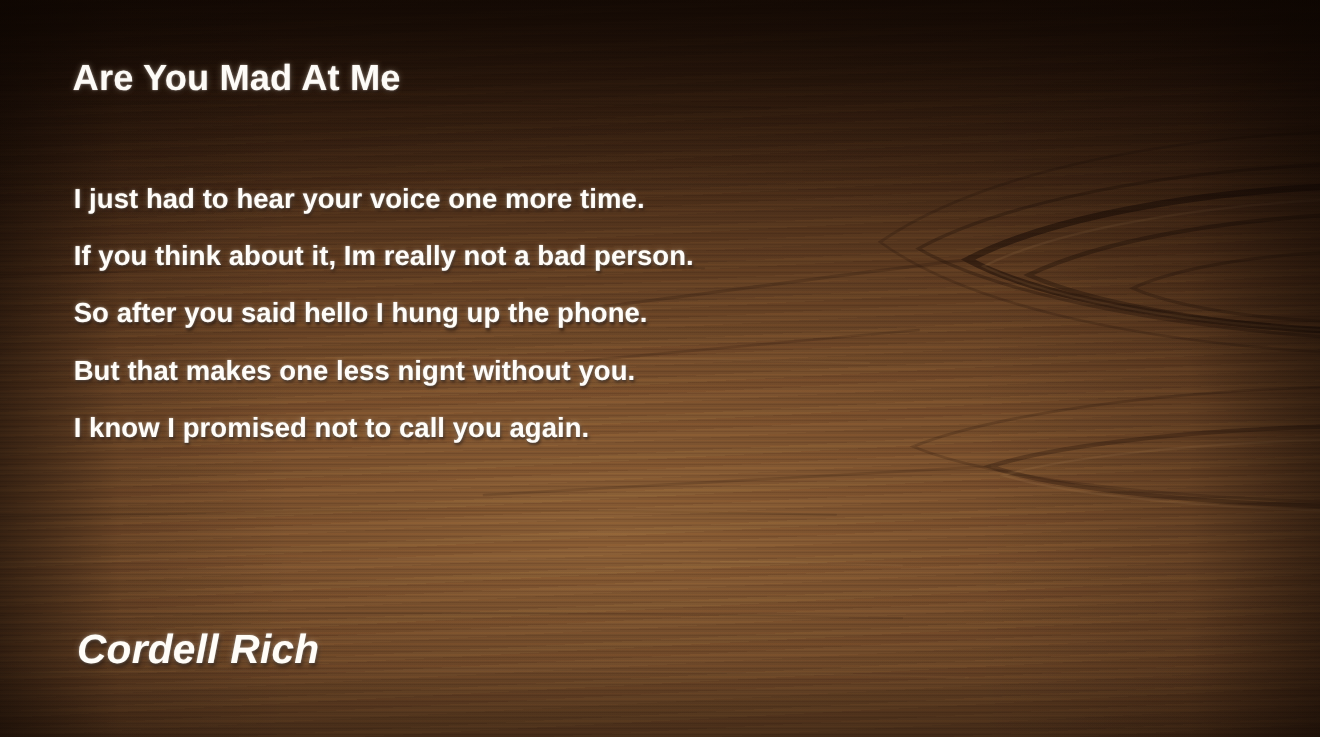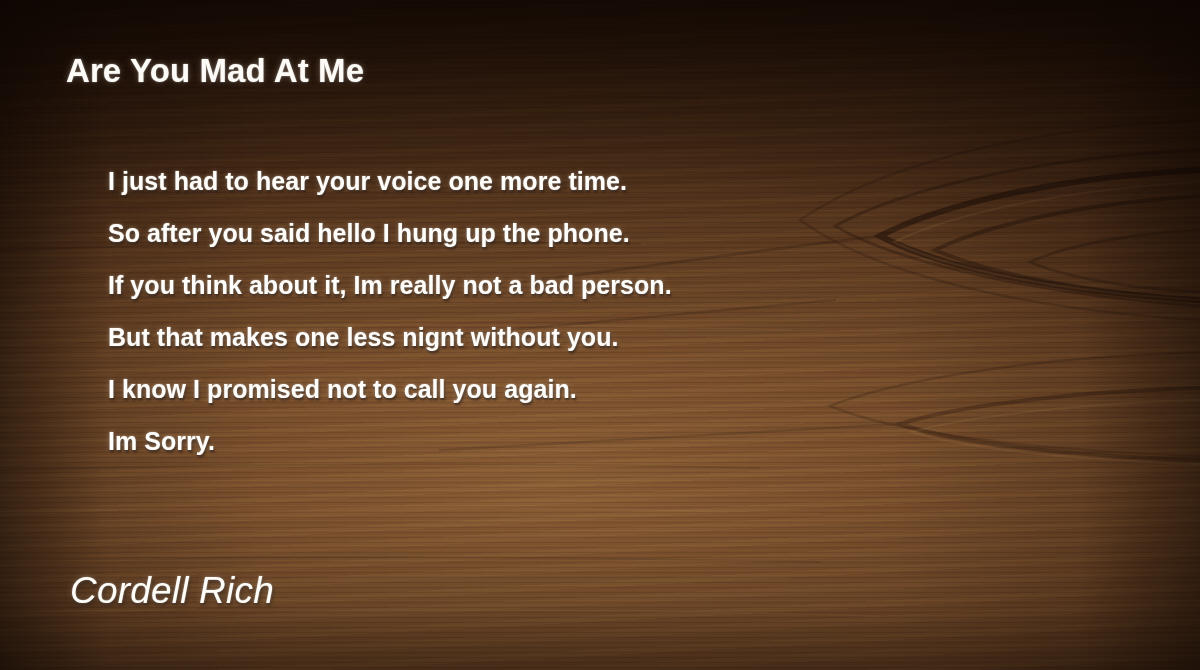--- a/index.html
+++ b/index.html
@@ -132,21 +132,20 @@
       1px 2px 3px rgba(20,8,2,0.80),
       0 1px 1px rgba(30,12,4,0.70);
     white-space: nowrap;
   }
 
   .poem-body {
     position: absolute;
     left: 67px;
     top: 155px;
     width: 1060px;
-    margin-left: 41px;
   }
 
   .poem-line {
     font-size: 25px;
     font-weight: bold;
     color: #fffdf9;
     line-height: 52px;
     letter-spacing: 0.05px;
     white-space: nowrap;
     text-shadow:
@@ -155,21 +154,21 @@
       1px 2px 3px rgba(22,9,2,0.82),
       0 1px 1px rgba(32,14,5,0.70);
   }
 
   .poem-author {
     position: absolute;
     left: 70px;
     top: 570px;
     font-size: 37px;
     font-style: italic;
-    font-weight: normal;
+    font-weight: bold;
     color: #fffdf8;
     letter-spacing: 0.2px;
     white-space: nowrap;
     text-shadow:
       0 0 2px rgba(255,250,242,0.50),
       0 0 7px rgba(255,240,214,0.26),
       1px 2px 4px rgba(20,8,2,0.82),
       0 1px 1px rgba(30,12,4,0.68);
   }
 </style>
@@ -214,23 +213,22 @@
   <div class="wood-layer wood-upper-wash"></div>
   <div class="wood-layer wood-vignette"></div>
   <div class="wood-layer wood-vignette-top"></div>
 
   <div class="content">
 
     <div class="poem-title">Are You Mad At Me</div>
 
     <div class="poem-body">
       <div class="poem-line">I just had to hear your voice one more time.</div>
+      <div class="poem-line">If you think about it, Im really not a bad person.</div>
       <div class="poem-line">So after you said hello I hung up the phone.</div>
-      <div class="poem-line">If you think about it, Im really not a bad person.</div>
       <div class="poem-line">But that makes one less nignt without you.</div>
       <div class="poem-line">I know I promised not to call you again.</div>
-      <div class="poem-line">Im Sorry.</div>
     </div>
 
     <div class="poem-author">Cordell Rich</div>
 
   </div>
 </div>
 
 </body></html>

